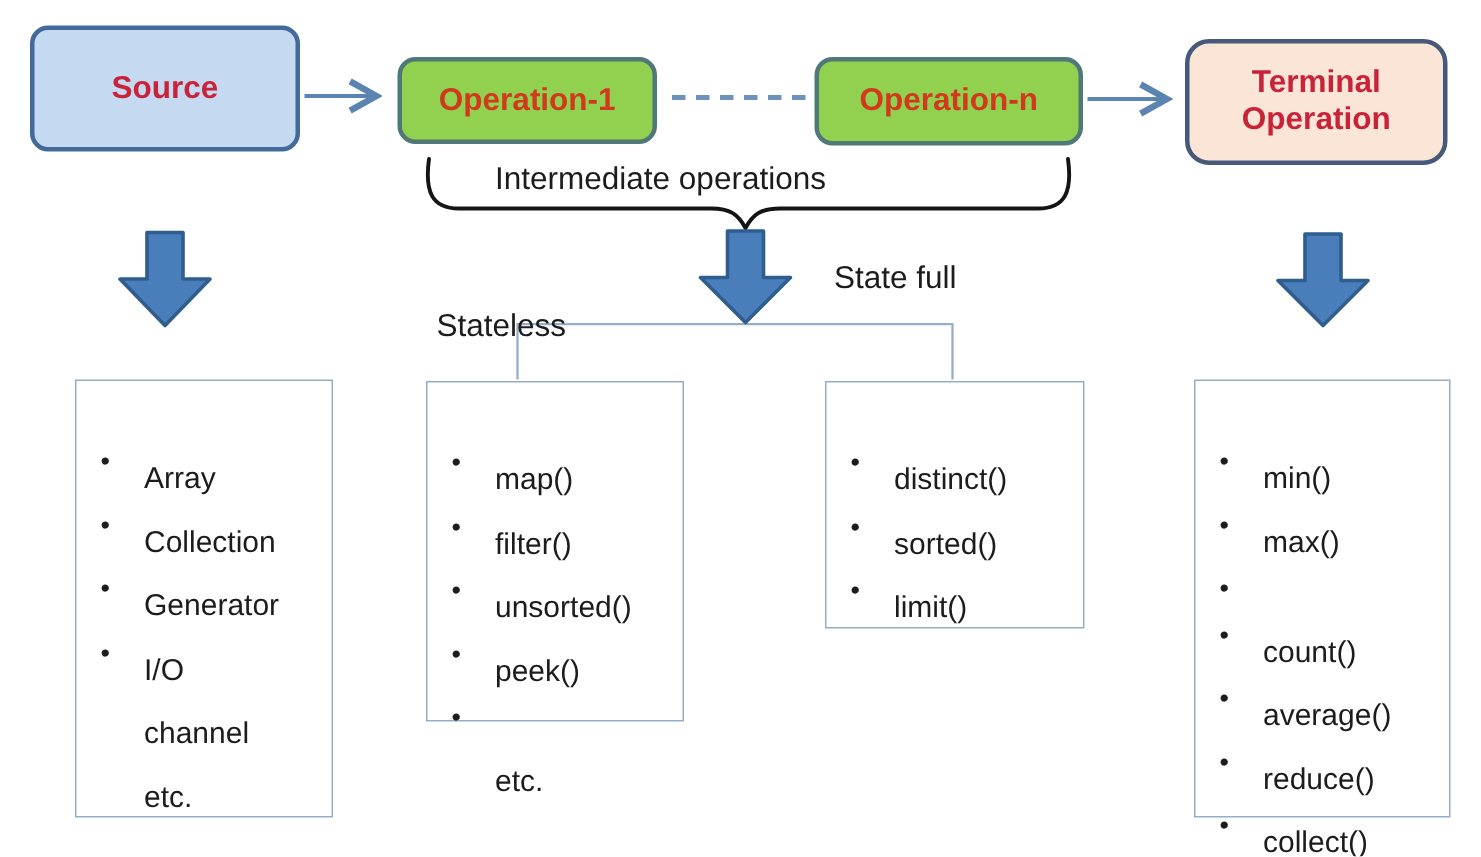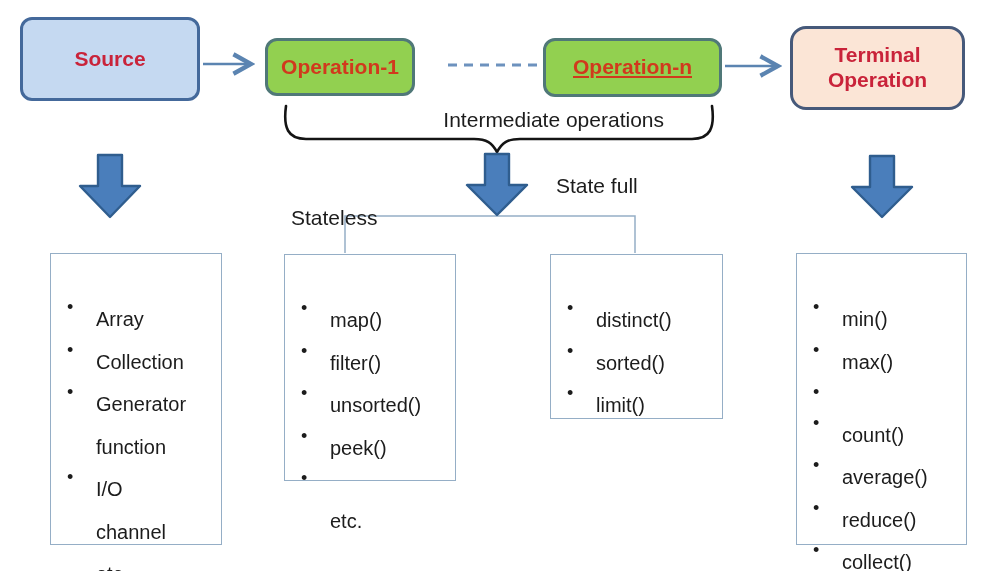--- a/index.html
+++ b/index.html
@@ -29,43 +29,43 @@
     font-weight: bold;
     font-size: 21px;
     line-height: 1.18;
   }
   .box-source {
     left: 20px; top: 17px; width: 180px; height: 84px;
     background: var(--source-fill); border: 3px solid var(--source-border);
     border-radius: 12px; color: var(--flow-red);
   }
   .box-op1 {
-    left: 265px; top: 38px; width: 150px; height: 58px;
+    left: 265px; top: 38px; width: 173px; height: 58px;
     background: var(--operation-fill); border: 3px solid var(--operation-border);
     border-radius: 12px; color: var(--operation-red);
   }
   .box-opn {
     left: 543px; top: 38px; width: 179px; height: 59px;
     background: var(--operation-fill); border: 3px solid var(--operation-border);
-    border-radius: 12px; color: var(--operation-red); text-decoration: underline;
+    border-radius: 12px; color: var(--operation-red);
   }
   .box-terminal {
     left: 790px; top: 26px; width: 175px; height: 84px;
     background: var(--terminal-fill); border: 3px solid var(--terminal-border);
     border-radius: 16px; color: var(--flow-red);
     padding: 0 24px;
   }
 
   .txtlabel {
     position: absolute;
     color: var(--text-color);
     font-size: 21px;
     white-space: nowrap;
   }
-  .lbl-intermediate { left: 330px; top: 108px; width: 334px; text-align: right; }
+  .lbl-intermediate { left: 330px; top: 108px; width: 334px; text-align: left; }
   .lbl-stateless    { left: 291px; top: 174px; margin-top: 32px; }
   .lbl-stateful     { left: 556px; top: 174px; }
 
   .listbox {
     position: absolute;
     background: #fff;
     border: 1.5px solid var(--thin-border);
     padding-top: 38px;
     padding-left: 12px;
     padding-right: 4px;
@@ -139,24 +139,20 @@
       </div>
       <div class="li">
         <span class="bullet">•</span>
         <span class="litext">Collection</span>
       </div>
       <div class="li">
         <span class="bullet">•</span>
         <span class="litext">Generator</span>
       </div>
       <div class="li">
-        <span class="bullet"></span>
-        <span class="litext">function</span>
-      </div>
-      <div class="li">
         <span class="bullet">•</span>
         <span class="litext">I/O</span>
       </div>
       <div class="li">
         <span class="bullet"></span>
         <span class="litext">channel</span>
       </div>
       <div class="li">
         <span class="bullet"></span>
         <span class="litext">etc.</span>

